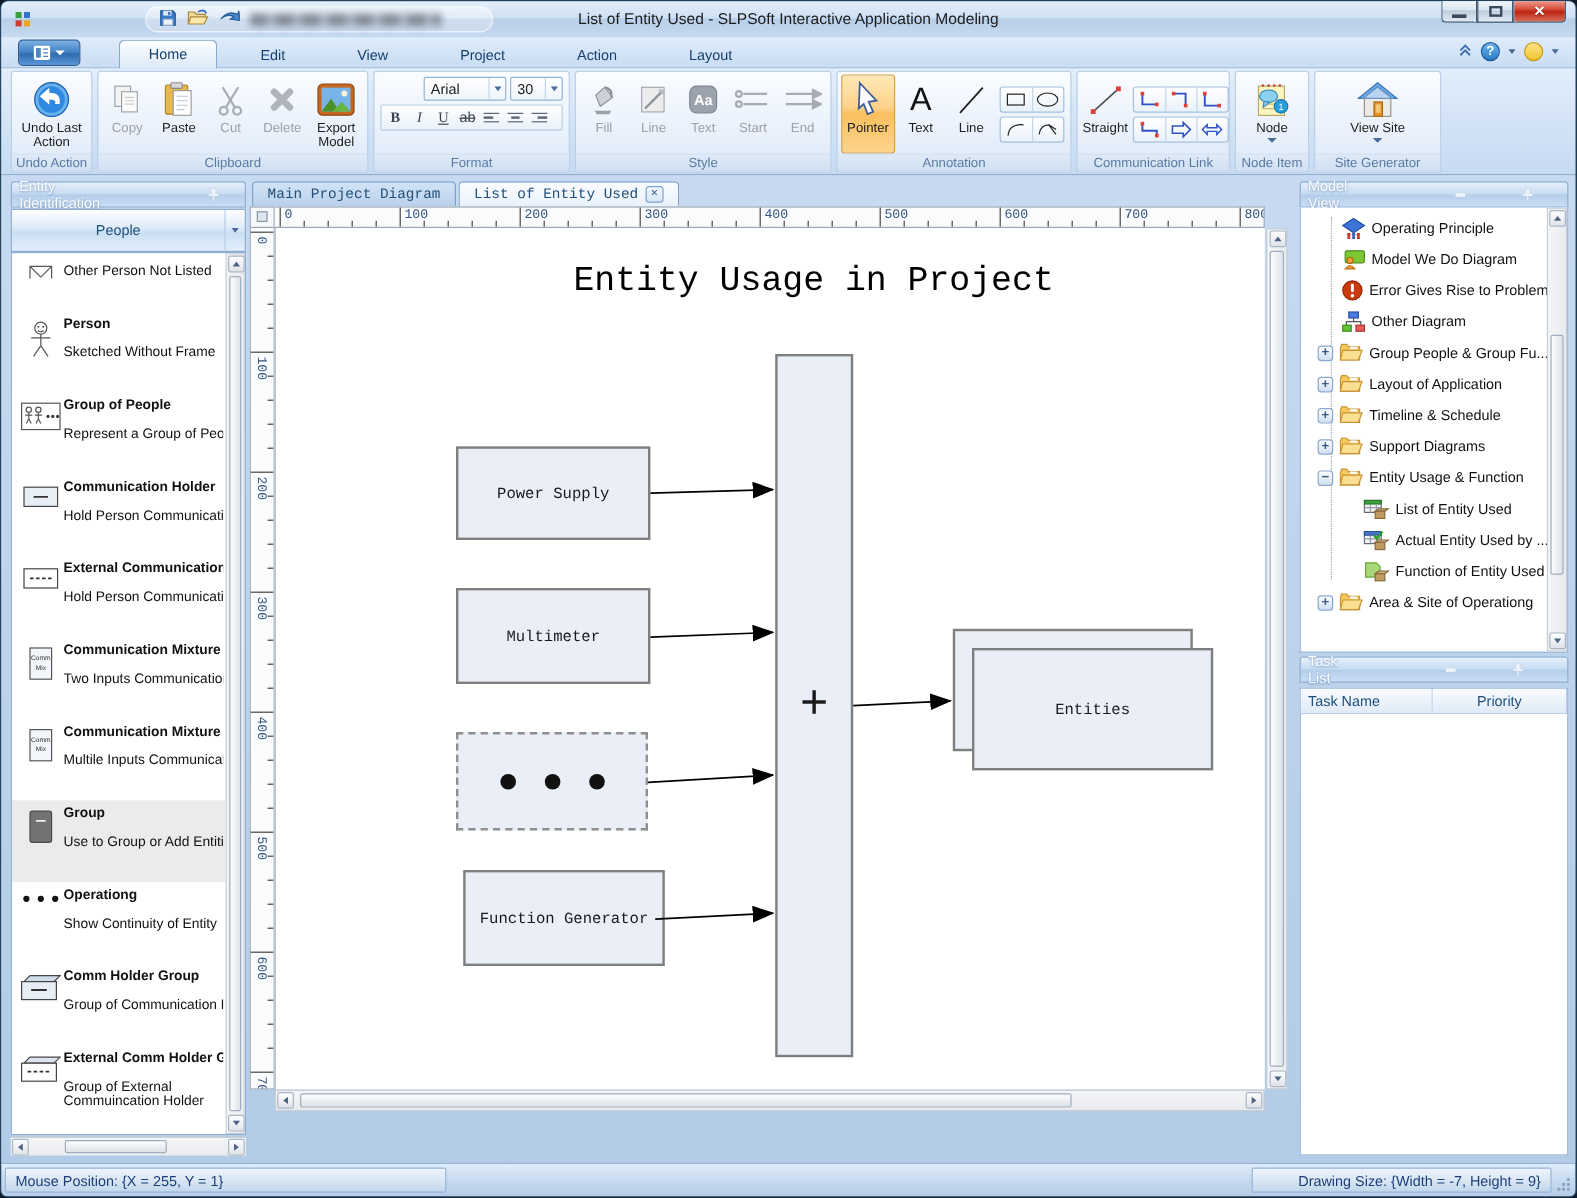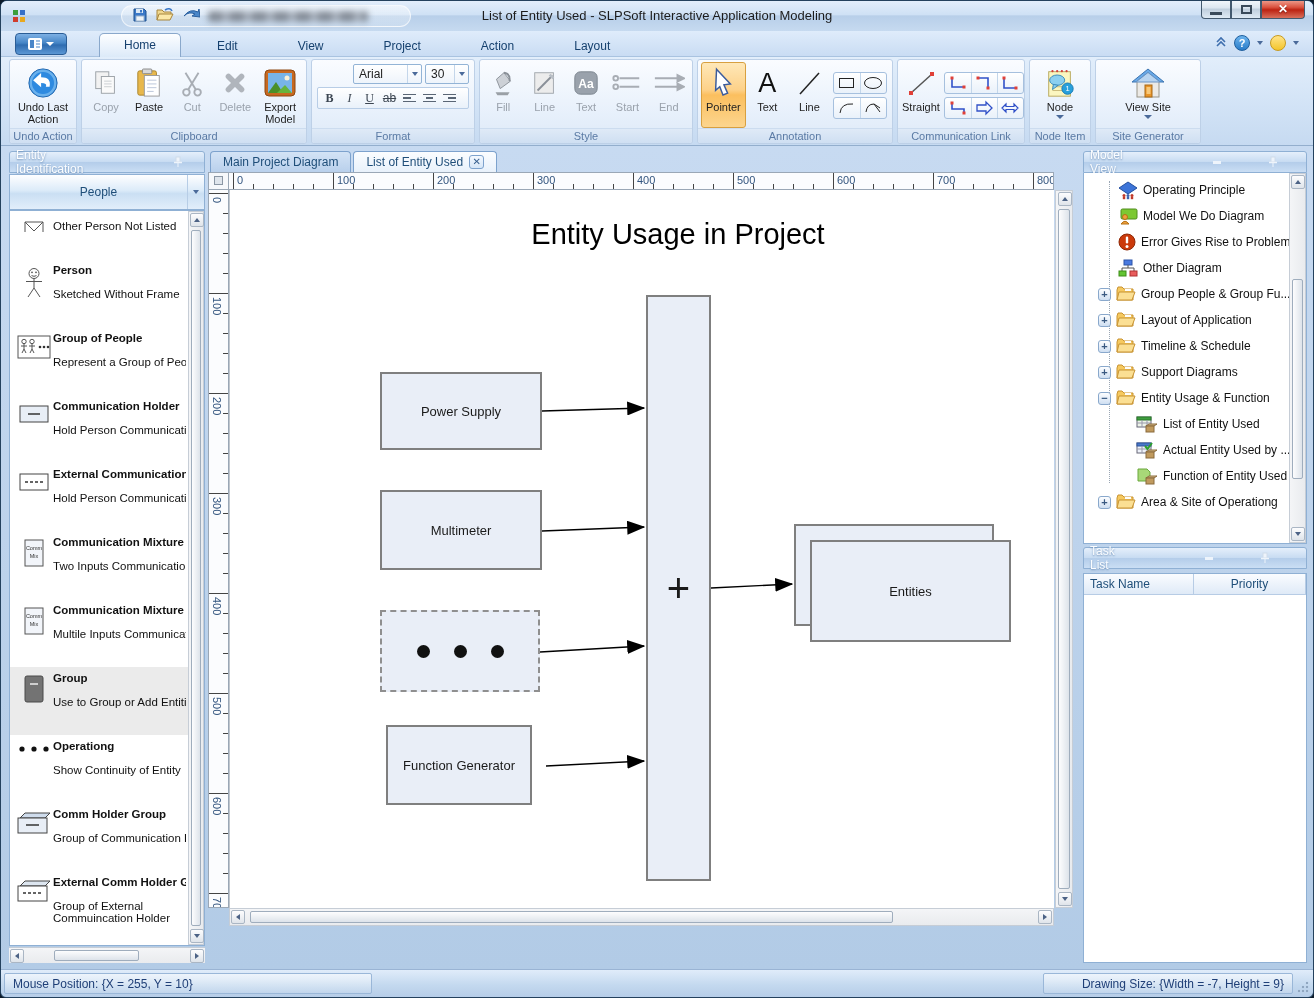--- a/index.html
+++ b/index.html
@@ -95,21 +95,21 @@
   .sb-btn { position:absolute; width:14px; height:14px; display:flex; align-items:center; justify-content:center; background:linear-gradient(#fdfdfe,#dfe4ea); border:1px solid #aab6c4; border-radius:2px; margin:1px; }
   .tri { width:0; height:0; }
   .tri.up { border-left:3.5px solid transparent; border-right:3.5px solid transparent; border-bottom:4.5px solid #4c6285; }
   .tri.dn { border-left:3.5px solid transparent; border-right:3.5px solid transparent; border-top:4.5px solid #4c6285; }
   .tri.lf { border-top:3.5px solid transparent; border-bottom:3.5px solid transparent; border-right:4.5px solid #4c6285; }
   .tri.rt { border-top:3.5px solid transparent; border-bottom:3.5px solid transparent; border-left:4.5px solid #4c6285; }
   .sb-thumb { position:absolute; background:linear-gradient(90deg,#fdfdfe,#dde3ea); border:1px solid #9fadbd; border-radius:2px; }
   .sb-thumb.h { background:linear-gradient(#fdfdfe,#dde3ea); }
 
   
-  .doc-area { position:absolute; left:207px; top:5px; width:865px; bottom:25px; }
+  .doc-area { position:absolute; left:207px; top:5px; width:865px; bottom:25px;font-family:Liberation Mono, monospace; }
   .doc-tabs { position:absolute; left:2px; top:0; height:21px; display:flex; gap:2px; }
   .doc-tab { display:flex; align-items:center; gap:6px; padding:0 12px; font-size:12px; color:#1f4e79; background:linear-gradient(#d3e3f6,#b9d0ec); border:1px solid #7da2cd; border-bottom:none; border-radius:4px 4px 0 0; }
   .doc-tab.active { background:linear-gradient(#fbfdff,#e8f1fb); }
   .doc-close { width:15px; height:14px; border:1px solid #7da2cd; border-radius:3px; background:linear-gradient(#f4f9ff,#d6e6f7); color:#365f8e; font-size:10px; line-height:12px; text-align:center; }
   .ruler-corner { position:absolute; left:0; top:21px; width:21px; height:18px; background:#f6f8fb; border:1px solid #9aa7b6; }
   .ruler-corner i { display:block; width:9px; height:9px; margin:3px auto; border:1px solid #8a96a4; background:#dfe5ec; }
   .ruler-h { position:absolute; left:21px; top:21px; right:19px; height:18px; background:#fbfcfe; border:1px solid #9aa7b6; border-left:none; overflow:hidden; }
   .ruler-v { position:absolute; left:0; top:39px; width:21px; bottom:36px; background:#fbfcfe; border:1px solid #9aa7b6; border-top:none; overflow:hidden; }
   .tick-h { position:absolute; bottom:0; width:1px; background:#444; }
   .tick-v { position:absolute; right:0; height:1px; background:#444; }
@@ -901,21 +901,21 @@
         </div>
       <div class="canvas">
           <div class="dg-title" style="left: 448px; top: 28px;">Entity Usage in Project</div>
           <div class="dg-node " style="left: 150px; top: 182px; width: 162px; height: 78px;">Power Supply</div>
           <div class="dg-node " style="left: 150px; top: 300px; width: 162px; height: 80px;">Multimeter</div>
           <div class="dg-node dashed" style="left: 150px; top: 420px; width: 160px; height: 82px;">
             <span class="dot"></span>
             <span class="dot"></span>
             <span class="dot"></span>
           </div>
-          <div class="dg-node " style="left: 156px; top: 535px; width: 146px; height: 80px;">Function Generator</div>
+          <div class="dg-node " style="left: 156px; top: 535px; width: 168px; height: 80px;">Function Generator</div>
           <div class="dg-node tall" style="left: 416px; top: 105px; width: 65px; height: 586px;">+</div>
           <div class="dg-node " style="left: 564px; top: 334px; width: 200px; height: 102px;"></div>
           <div class="dg-node " style="left: 580px; top: 350px; width: 201px; height: 102px;">Entities</div>
           <svg class="dg-arrows" width="824" height="740">
             <defs>
               <marker id="ah" markerWidth="13" markerHeight="10" refX="12" refY="5" orient="auto">
                 <polygon points="0,0 13,5 0,10" fill="#000"></polygon>
               </marker>
             </defs>
             <line x1="312" y1="221" x2="414" y2="218" stroke="#000" stroke-width="1.4" marker-end="url(#ah)"></line>
@@ -1148,17 +1148,17 @@
       <div class="task-body">
         <div class="task-cols">
           <div class="task-col c0">Task Name</div>
           <div class="task-col c1">Priority</div>
         </div>
       </div>
     </div>
   </div>
 
   <div class="statusbar">
-    <div class="status-seg seg-left">Mouse Position: {X = 255,  Y = 10}</div>
+    <div class="status-seg seg-left">Mouse Position: {X = 255,  Y = 1}</div>
     <div class="status-seg seg-right">Drawing Size: {Width = -7, Height = 9}</div>
     <div class="grip"></div>
   </div>
 </div>
 
 </body></html>

